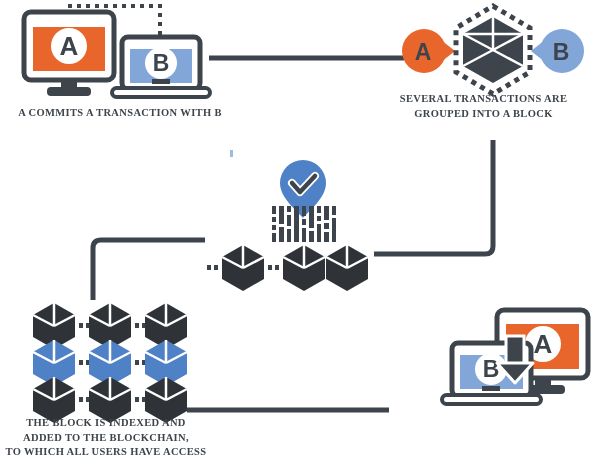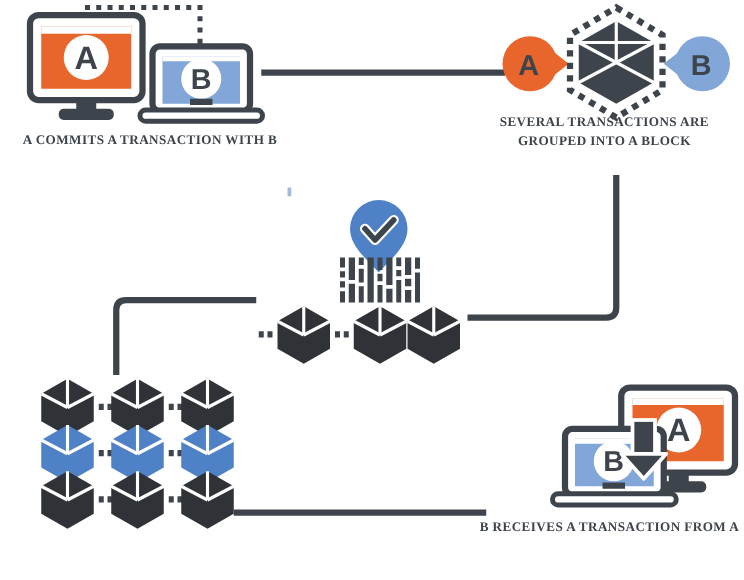--- a/index.html
+++ b/index.html
@@ -267,16 +267,18 @@
     </g>
 
   </svg>
 
   <div class="caption" id="cap-commit">A COMMITS A TRANSACTION WITH B</div>
 
   <div class="caption" id="cap-group">SEVERAL TRANSACTIONS ARE
 GROUPED INTO A BLOCK</div>
 
 
-
-  <div class="caption" id="cap-receives">B RECEIVES A TRANSACTION FROM A</div>
+  <div class="caption" id="cap-indexed">THE BLOCK IS INDEXED AND
+ADDED TO THE BLOCKCHAIN,
+TO WHICH ALL USERS HAVE ACCESS</div>
+
 
 </div>
 
 </body></html>

